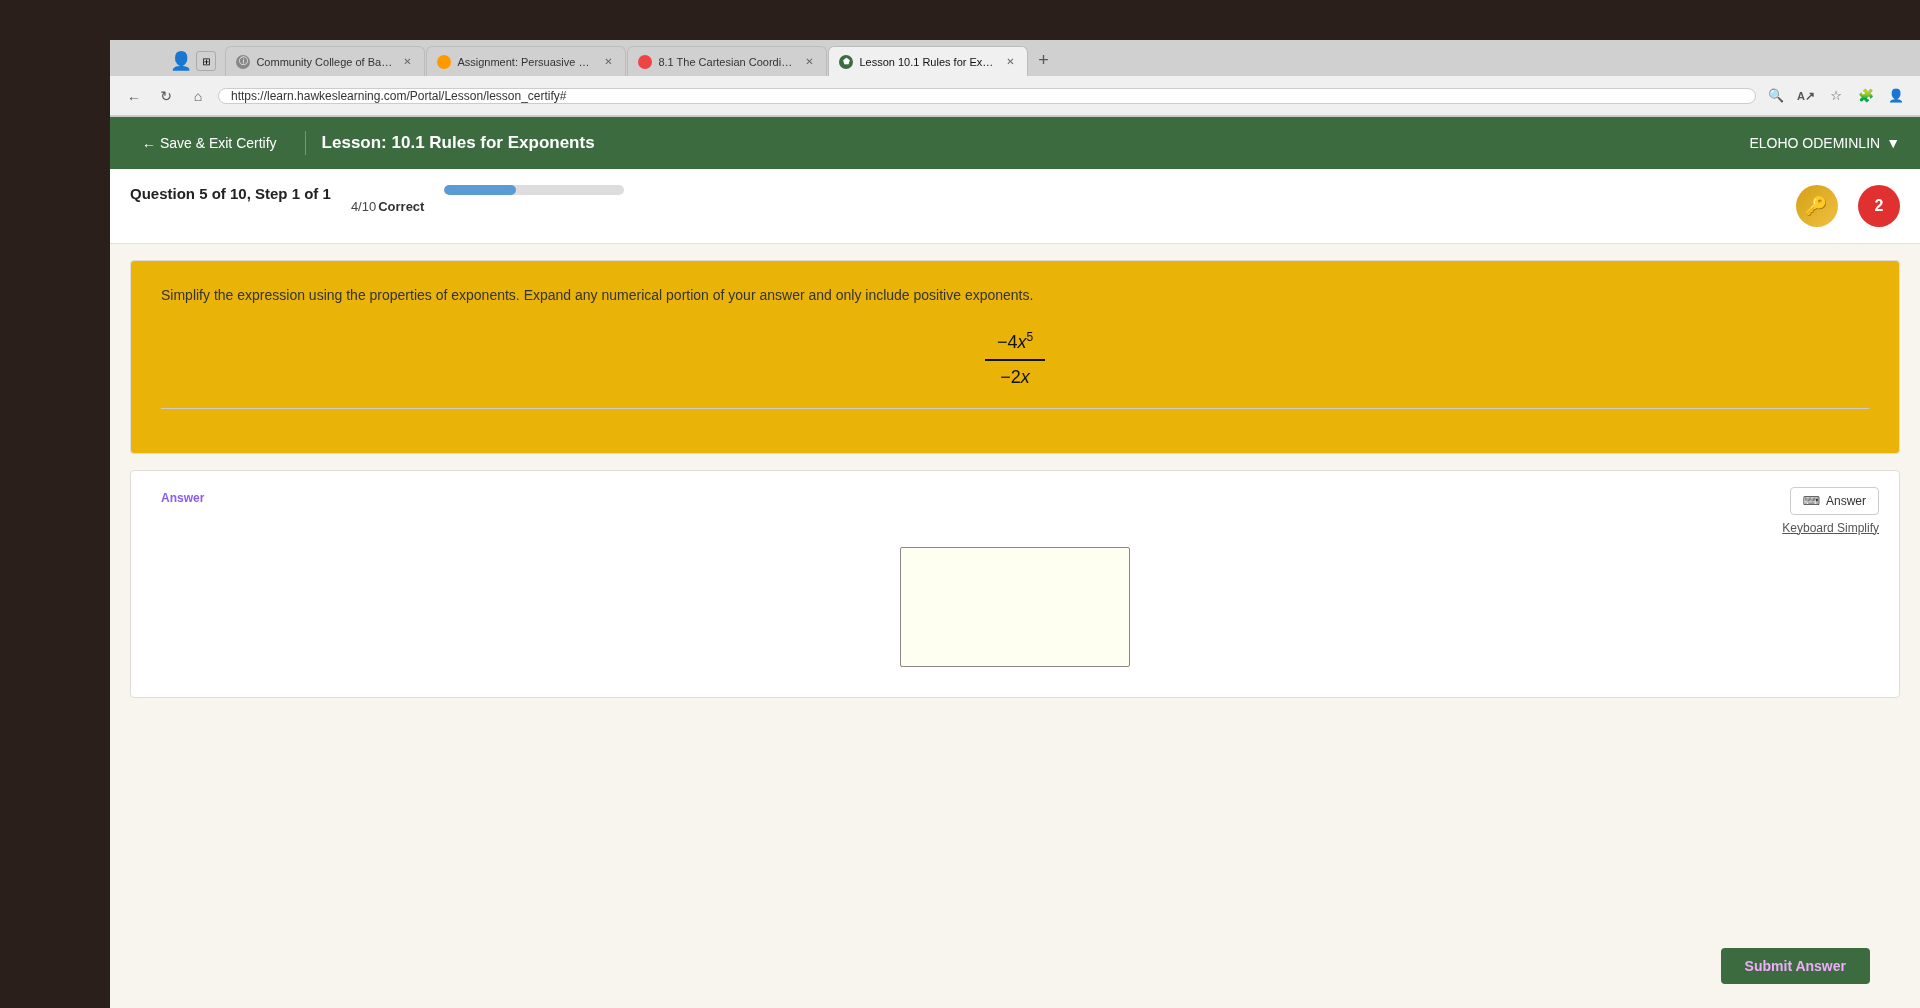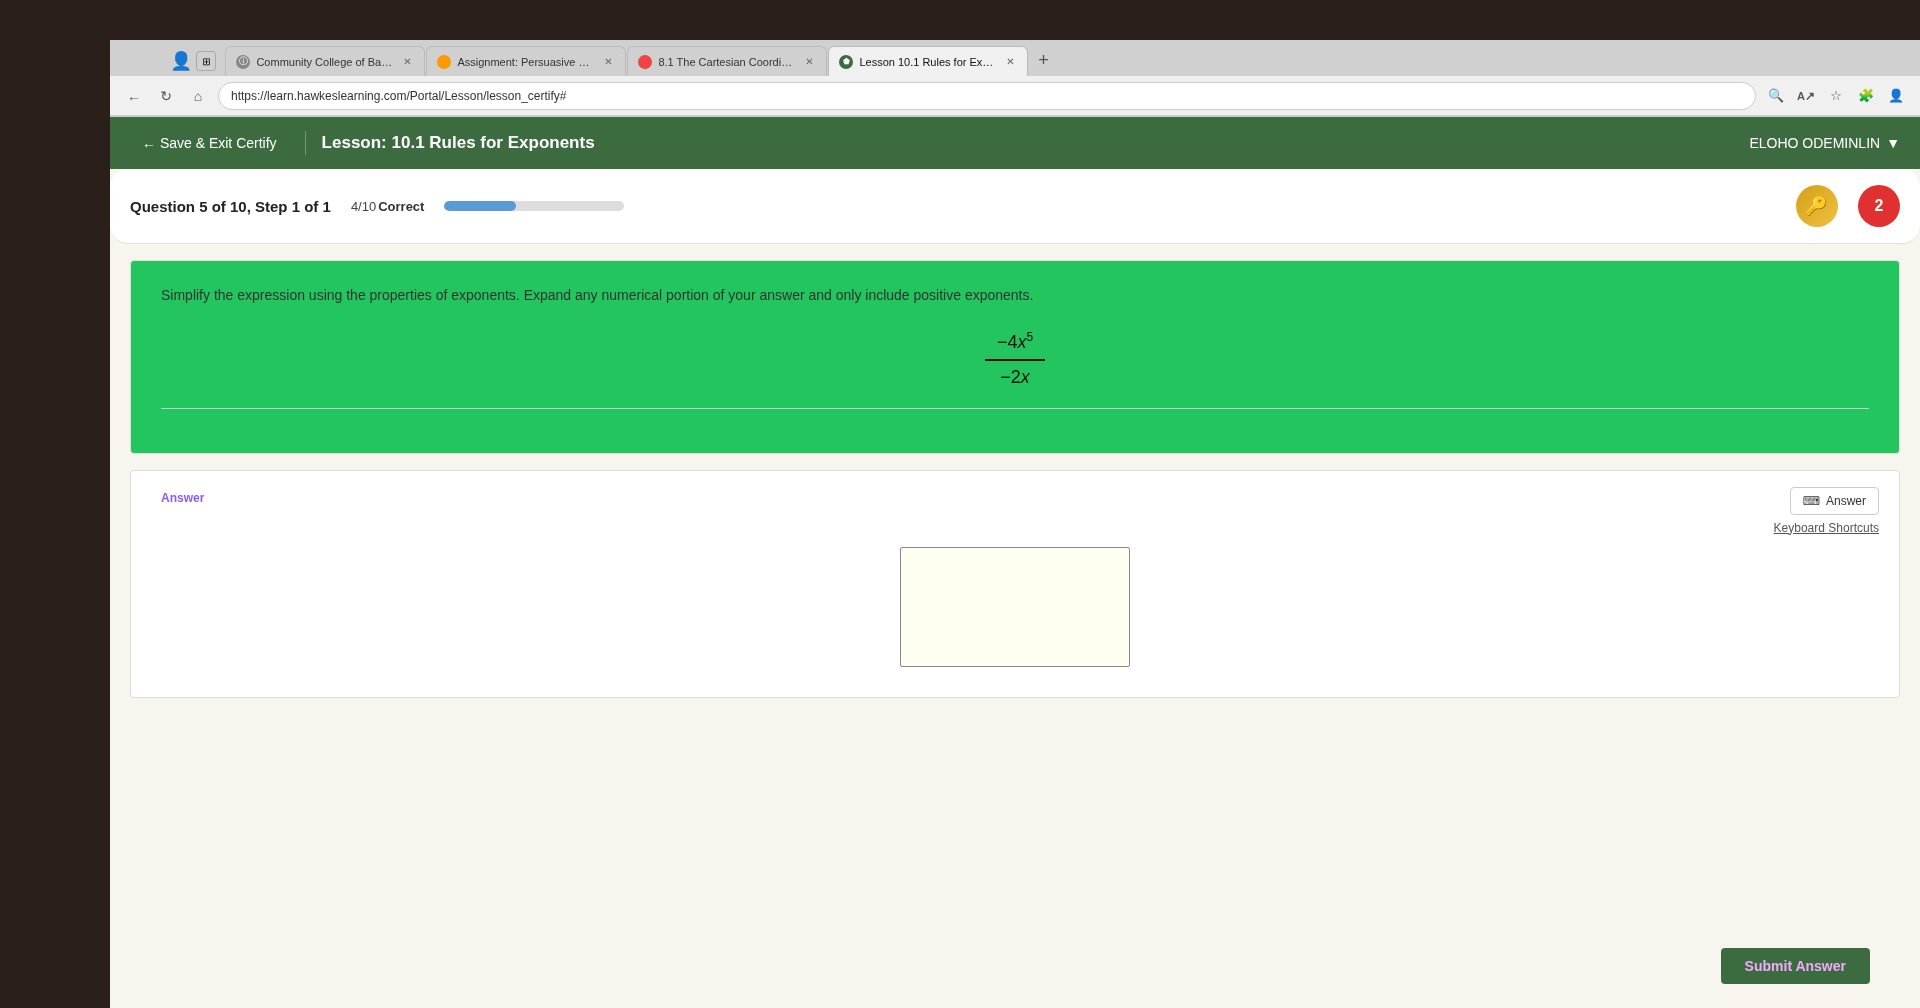--- a/index.html
+++ b/index.html
@@ -120,21 +120,21 @@
       align-items: center;
       justify-content: center;
       cursor: pointer;
       color: #555;
       font-size: 14px;
       border-radius: 50%;
     }
 
     .address-input {
       flex: 1;
-      height: 28px;
+      height: 16px;
       border: 1px solid #ccc;
       border-radius: 14px;
       padding: 0 12px;
       font-size: 12px;
       background: white;
       color: #333;
       outline: none;
     }
 
     .browser-actions {
@@ -212,26 +212,24 @@
     
     .main-content {
       background: #f8f4ee;
       min-height: calc(100% - 52px);
       padding: 0;
     }
 
     
     .progress-area {
       display: flex;
-      align-items: center;
       padding: 16px 20px;
       gap: 20px;
       background: white;
       border-bottom: 1px solid #e0e0e0;
-      border-radius: 18px;
     }
 
     .question-label {
       font-size: 15px;
       font-weight: 600;
       color: #222;
       flex-shrink: 0;
     }
 
     .progress-fraction {
@@ -278,21 +276,21 @@
       display: flex;
       align-items: center;
       justify-content: center;
       font-size: 16px;
       font-weight: 700;
       color: white;
     }
 
     
     .question-content {
-      background: #22c55e;
+      background: #eab308;
       margin: 16px 20px;
       border: 1px solid #e0ddd8;
       border-radius: 4px;
       padding: 24px 30px;
     }
 
     .question-instruction {
       font-size: 14px;
       color: #333;
       margin-bottom: 24px;
@@ -524,21 +522,21 @@
       </div>
 
       <div class="answer-section">
         <div class="answer-label">Answer</div>
 
         <div class="keypad-area">
           <button class="keypad-btn">
             <span>⌨</span>
             <span>Answer</span>
           </button>
-          <span class="keyboard-shortcuts-link">Keyboard Shortcuts</span>
+          <span class="keyboard-shortcuts-link">Keyboard Simplify</span>
         </div>
 
         <div style="display:flex;justify-content:center;margin-top:20px;">
           <div class="answer-input-box"></div>
         </div>
       </div>
 
     </div>
   </div>
 </div>

